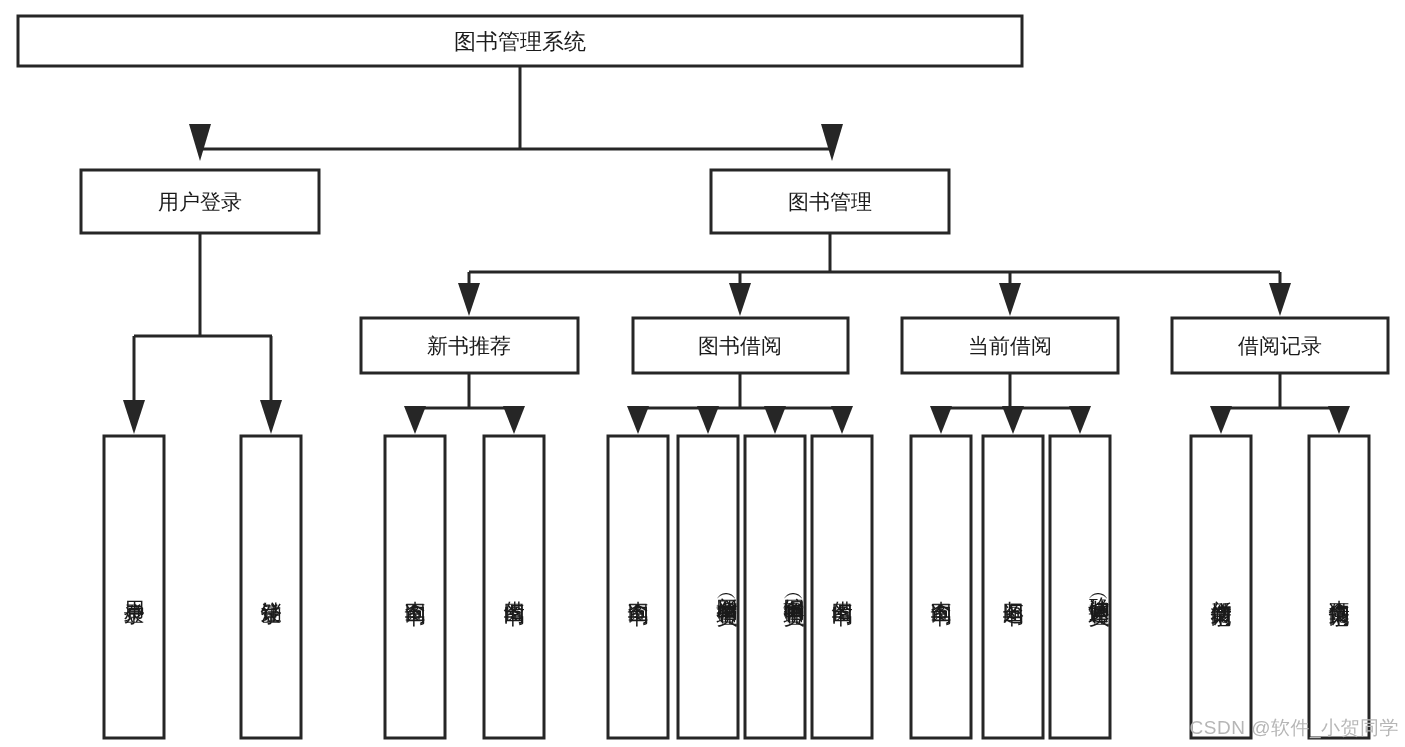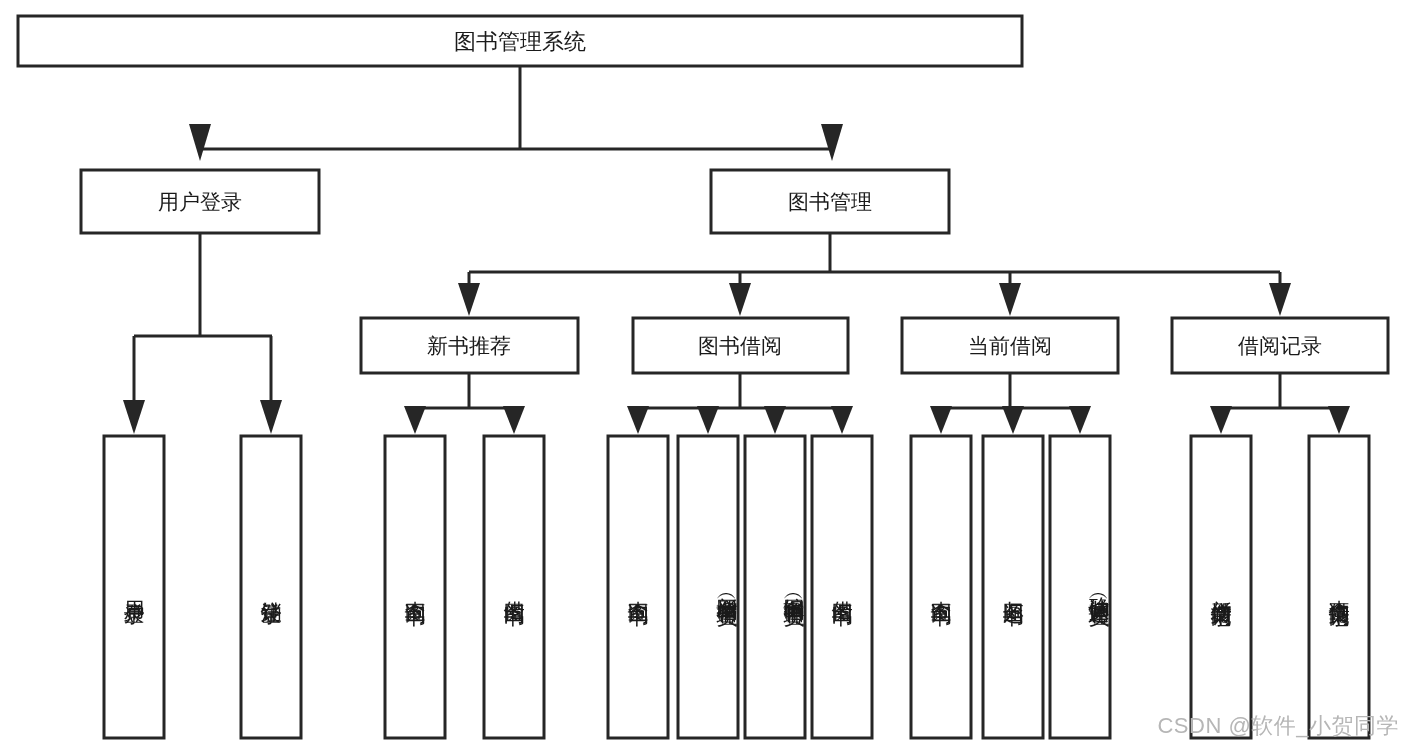--- a/index.html
+++ b/index.html
@@ -66,21 +66,21 @@
     justify-content: center;
     text-align: center;
     white-space: nowrap;
     pointer-events: none;
   }
   .watermark {
     position: absolute;
     right: 6px;
     bottom: 6px;
     font-family: "Liberation Sans", "DejaVu Sans", sans-serif;
-    font-size: 22px;
+    font-size: 19px;
     color: #b6b6b6;
     letter-spacing: 0.5px;
     white-space: nowrap;
   }
 </style>
 </head>
 <body>
 
 <div id="diagram-root">
 

